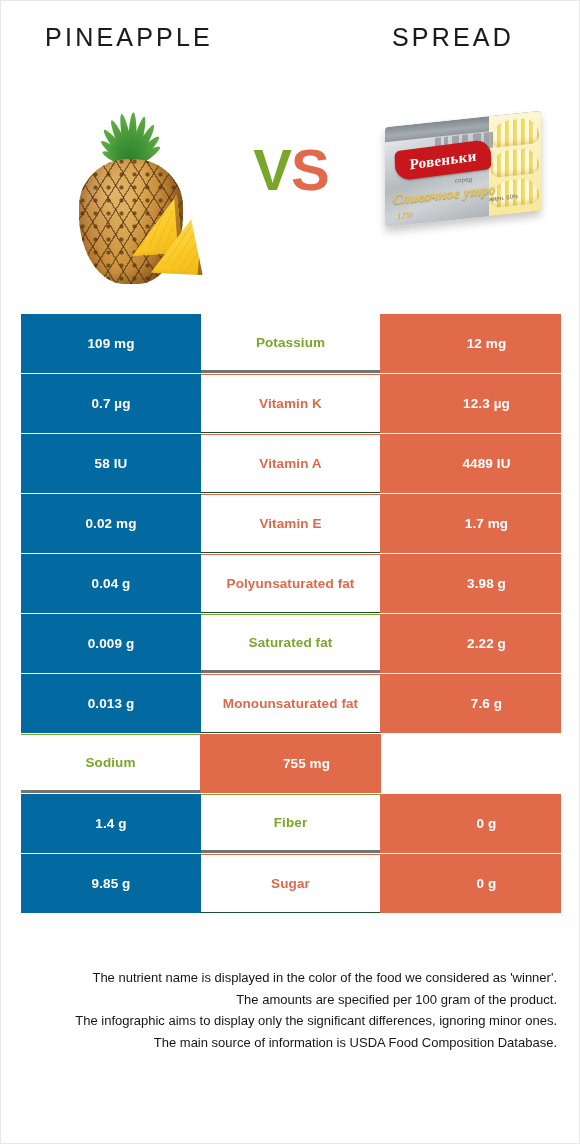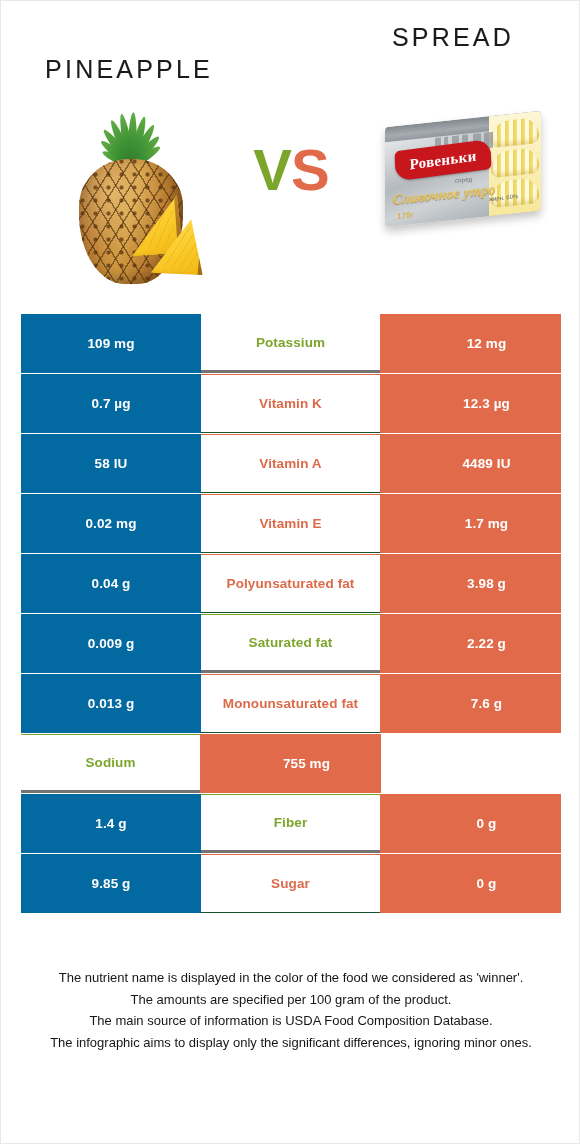--- a/index.html
+++ b/index.html
@@ -35,21 +35,21 @@
     font-family: "Liberation Sans", sans-serif;
     font-weight: 300;
     font-size: 25px;
     letter-spacing: 3.2px;
     color: #1b1b1b;
     text-transform: uppercase;
     text-align: center;
     white-space: nowrap;
     -webkit-text-stroke: 0.1px #1b1b1b;
   }
-  .title-left  { left: 0;   width: 256px; margin-top: 32px; }
+  .title-left  { left: 0;   width: 256px; }
   .title-right { left: 324px; width: 256px; }
 
   .vs {
     position: absolute;
     left: 0;
     width: 580px;
     top: 140px;
     text-align: center;
     font-size: 58px;
     font-weight: 700;
@@ -331,21 +331,21 @@
     border-bottom: 1px solid #14532d;
   }
   .row:first-child .cell-mid { border-top: none; }
 
   
   .footer {
     position: absolute;
     left: 0;
     top: 966px;
     width: 580px;
-    text-align: center;
+    text-align: right;
     font-size: 13px;
     line-height: 21.5px;
     color: #161616;
     padding: 0 24px;
     box-sizing: border-box;
   }
   .footer p { margin: 0; }
 </style>
 </head>
 <body>
@@ -453,17 +453,17 @@
       <div class="row win-orange">
         <div class="cell cell-left">9.85 g</div>
         <div class="cell cell-mid">Sugar</div>
         <div class="cell cell-right">0 g</div>
       </div>
     </div>
 
   <div class="footer">
     <p>The nutrient name is displayed in the color of the food we considered as 'winner'.</p>
     <p>The amounts are specified per 100 gram of the product.</p>
+    <p>The infographic aims to display only the significant differences, ignoring minor ones.</p>
     <p>The main source of information is USDA Food Composition Database.</p>
-    <p>The infographic aims to display only the significant differences, ignoring minor ones.</p>
   </div>
 
 </div>
 
 </body></html>

